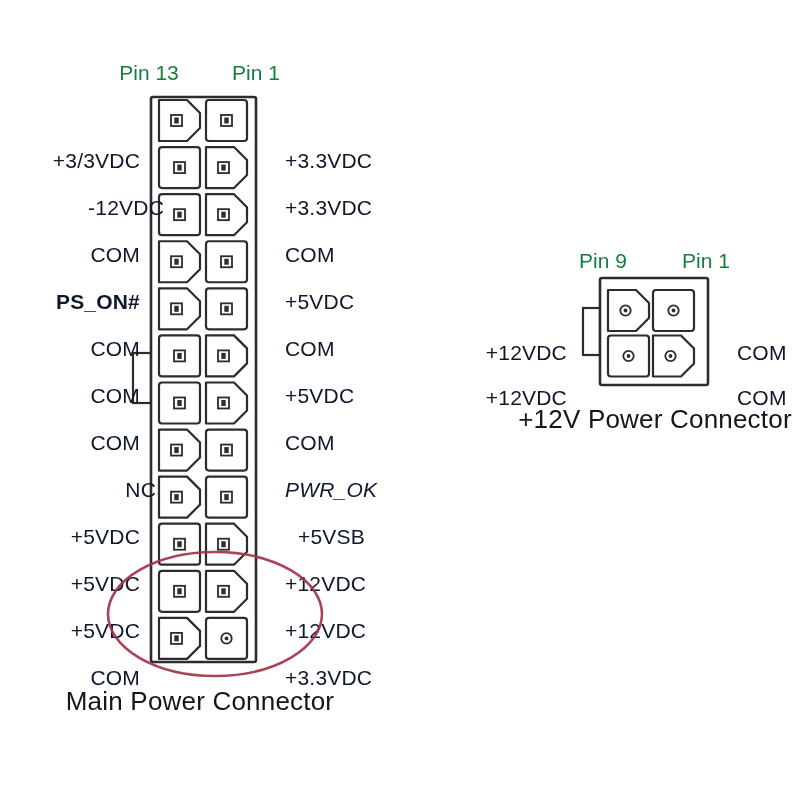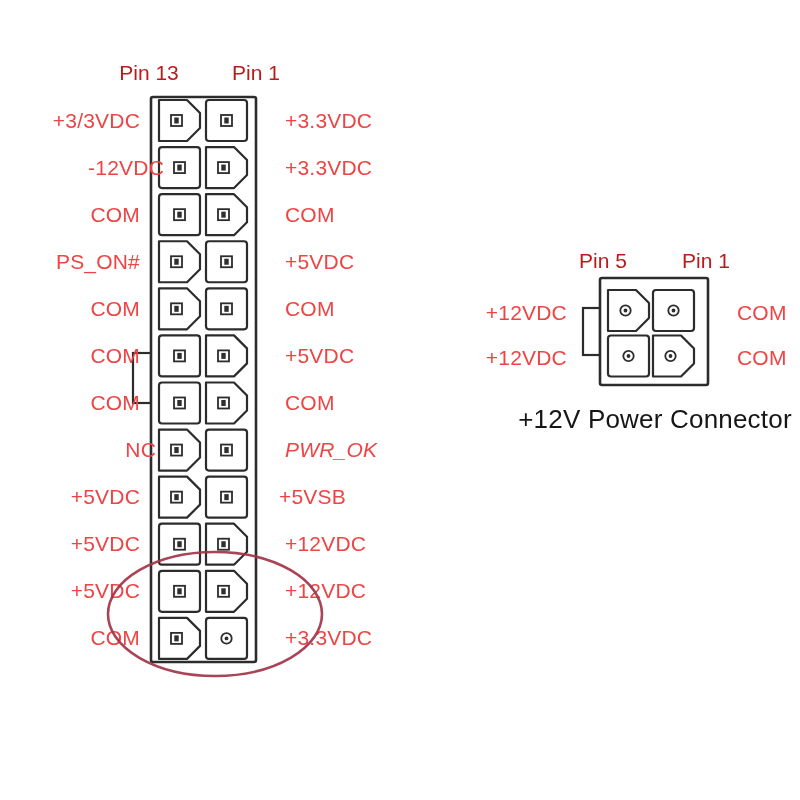--- a/index.html
+++ b/index.html
@@ -4,26 +4,26 @@
 <style>
   html,body{margin:0;padding:0;background:#fff;}
   .canvas{
     position:relative;width:800px;height:800px;background:#ffffff;
     font-family:"Liberation Sans","DejaVu Sans",sans-serif;
     color:#1d1d1d;overflow:hidden;
   }
   svg.layer{position:absolute;left:0;top:0;}
   .lbl{
     position:absolute;font-size:21px;line-height:26px;height:26px;
-    white-space:nowrap;color:#ef4444;letter-spacing:0.2px;
+    white-space:nowrap;color:#0f172a;letter-spacing:0.2px;margin-top:40px;
   }
   .lbl.r{text-align:right;}
   .hdr{
     position:absolute;font-size:21px;line-height:24px;width:120px;
-    text-align:center;color:#b91c1c;
+    text-align:center;color:#15803d;
   }
   .caption{
     position:absolute;font-size:26px;line-height:30px;width:330px;
     text-align:center;color:#161616;letter-spacing:0.2px;
   }
 </style>
 </head>
 <body>
 
 <div class="canvas">
@@ -115,52 +115,53 @@
       <circle cx="628.5" cy="356" r="5.2" fill="#ffffff" stroke="#2c2c2c" stroke-width="1.8"></circle>
       <circle cx="628.5" cy="356" r="1.9" fill="#2e2e2e"></circle>
       <path d="M 653 335.5 H 681 L 694 348.5 V 363.5 L 681 376.5 H 653 Z" fill="#ffffff" stroke="#2c2c2c" stroke-width="2.2" stroke-linejoin="round"></path>
       <circle cx="670.5" cy="356" r="5.2" fill="#ffffff" stroke="#2c2c2c" stroke-width="1.8"></circle>
       <circle cx="670.5" cy="356" r="1.9" fill="#2e2e2e"></circle>
     </svg>
 
   <div class="hdr" style="left:89px;top:61px;">Pin 13</div>
   <div class="hdr" style="left:196px;top:61px;">Pin 1</div>
 
-  <div class="hdr" style="left:543px;top:249px;">Pin 5</div>
+  <div class="hdr" style="left:543px;top:249px;">Pin 9</div>
   <div class="hdr" style="left:646px;top:249px;">Pin 1</div>
 
   <div id="row-labels">
       <div class="lbl r" style="right: 660px; top: 107.5px; width: 140px;">+3/3VDC</div>
       <div class="lbl" style="left: 285px; top: 107.5px; width: 140px;">+3.3VDC</div>
       <div class="lbl r" style="right: 636px; top: 154.58px; width: 140px;">-12VDC</div>
       <div class="lbl" style="left: 285px; top: 154.58px; width: 140px;">+3.3VDC</div>
       <div class="lbl r" style="right: 660px; top: 201.66px; width: 140px;">COM</div>
       <div class="lbl" style="left: 285px; top: 201.66px; width: 140px;">COM</div>
-      <div class="lbl r" style="right: 660px; top: 248.74px; width: 140px;">PS_ON#</div>
+      <div class="lbl r" style="right: 660px; top: 248.74px; width: 140px; font-weight: bold;">PS_ON#</div>
       <div class="lbl" style="left: 285px; top: 248.74px; width: 140px;">+5VDC</div>
       <div class="lbl r" style="right: 660px; top: 295.82px; width: 140px;">COM</div>
       <div class="lbl" style="left: 285px; top: 295.82px; width: 140px;">COM</div>
       <div class="lbl r" style="right: 660px; top: 342.9px; width: 140px;">COM</div>
       <div class="lbl" style="left: 285px; top: 342.9px; width: 140px;">+5VDC</div>
       <div class="lbl r" style="right: 660px; top: 389.98px; width: 140px;">COM</div>
       <div class="lbl" style="left: 285px; top: 389.98px; width: 140px;">COM</div>
       <div class="lbl r" style="right: 644px; top: 437.06px; width: 140px;">NC</div>
       <div class="lbl" style="left: 285px; top: 437.06px; width: 140px; font-style: italic;">PWR_OK</div>
       <div class="lbl r" style="right: 660px; top: 484.14px; width: 140px;">+5VDC</div>
-      <div class="lbl" style="left: 279px; top: 484.14px; width: 140px;">+5VSB</div>
+      <div class="lbl" style="left: 298px; top: 484.14px; width: 140px;">+5VSB</div>
       <div class="lbl r" style="right: 660px; top: 531.22px; width: 140px;">+5VDC</div>
       <div class="lbl" style="left: 285px; top: 531.22px; width: 140px;">+12VDC</div>
       <div class="lbl r" style="right: 660px; top: 578.3px; width: 140px;">+5VDC</div>
       <div class="lbl" style="left: 285px; top: 578.3px; width: 140px;">+12VDC</div>
       <div class="lbl r" style="right: 660px; top: 625.38px; width: 140px;">COM</div>
       <div class="lbl" style="left: 285px; top: 625.38px; width: 140px;">+3.3VDC</div>
       <div class="lbl r" style="right: 233px; top: 299.5px; width: 140px;">+12VDC</div>
       <div class="lbl" style="left: 737px; top: 299.5px; width: 100px;">COM</div>
       <div class="lbl r" style="right: 233px; top: 345px; width: 140px;">+12VDC</div>
       <div class="lbl" style="left: 737px; top: 345px; width: 100px;">COM</div>
     </div>
 
+  <div class="caption" style="left:35px;top:686px;">Main Power Connector</div>
   <div class="caption" style="left:490px;top:404px;">+12V Power Connector</div>
 
   <svg id="highlight-layer" class="layer" width="800" height="800">
       <ellipse cx="215" cy="614" rx="107" ry="62" fill="none" stroke="#a23347" stroke-width="2.6" opacity="0.92"></ellipse>
     </svg>
 </div>
 
 </body></html>

